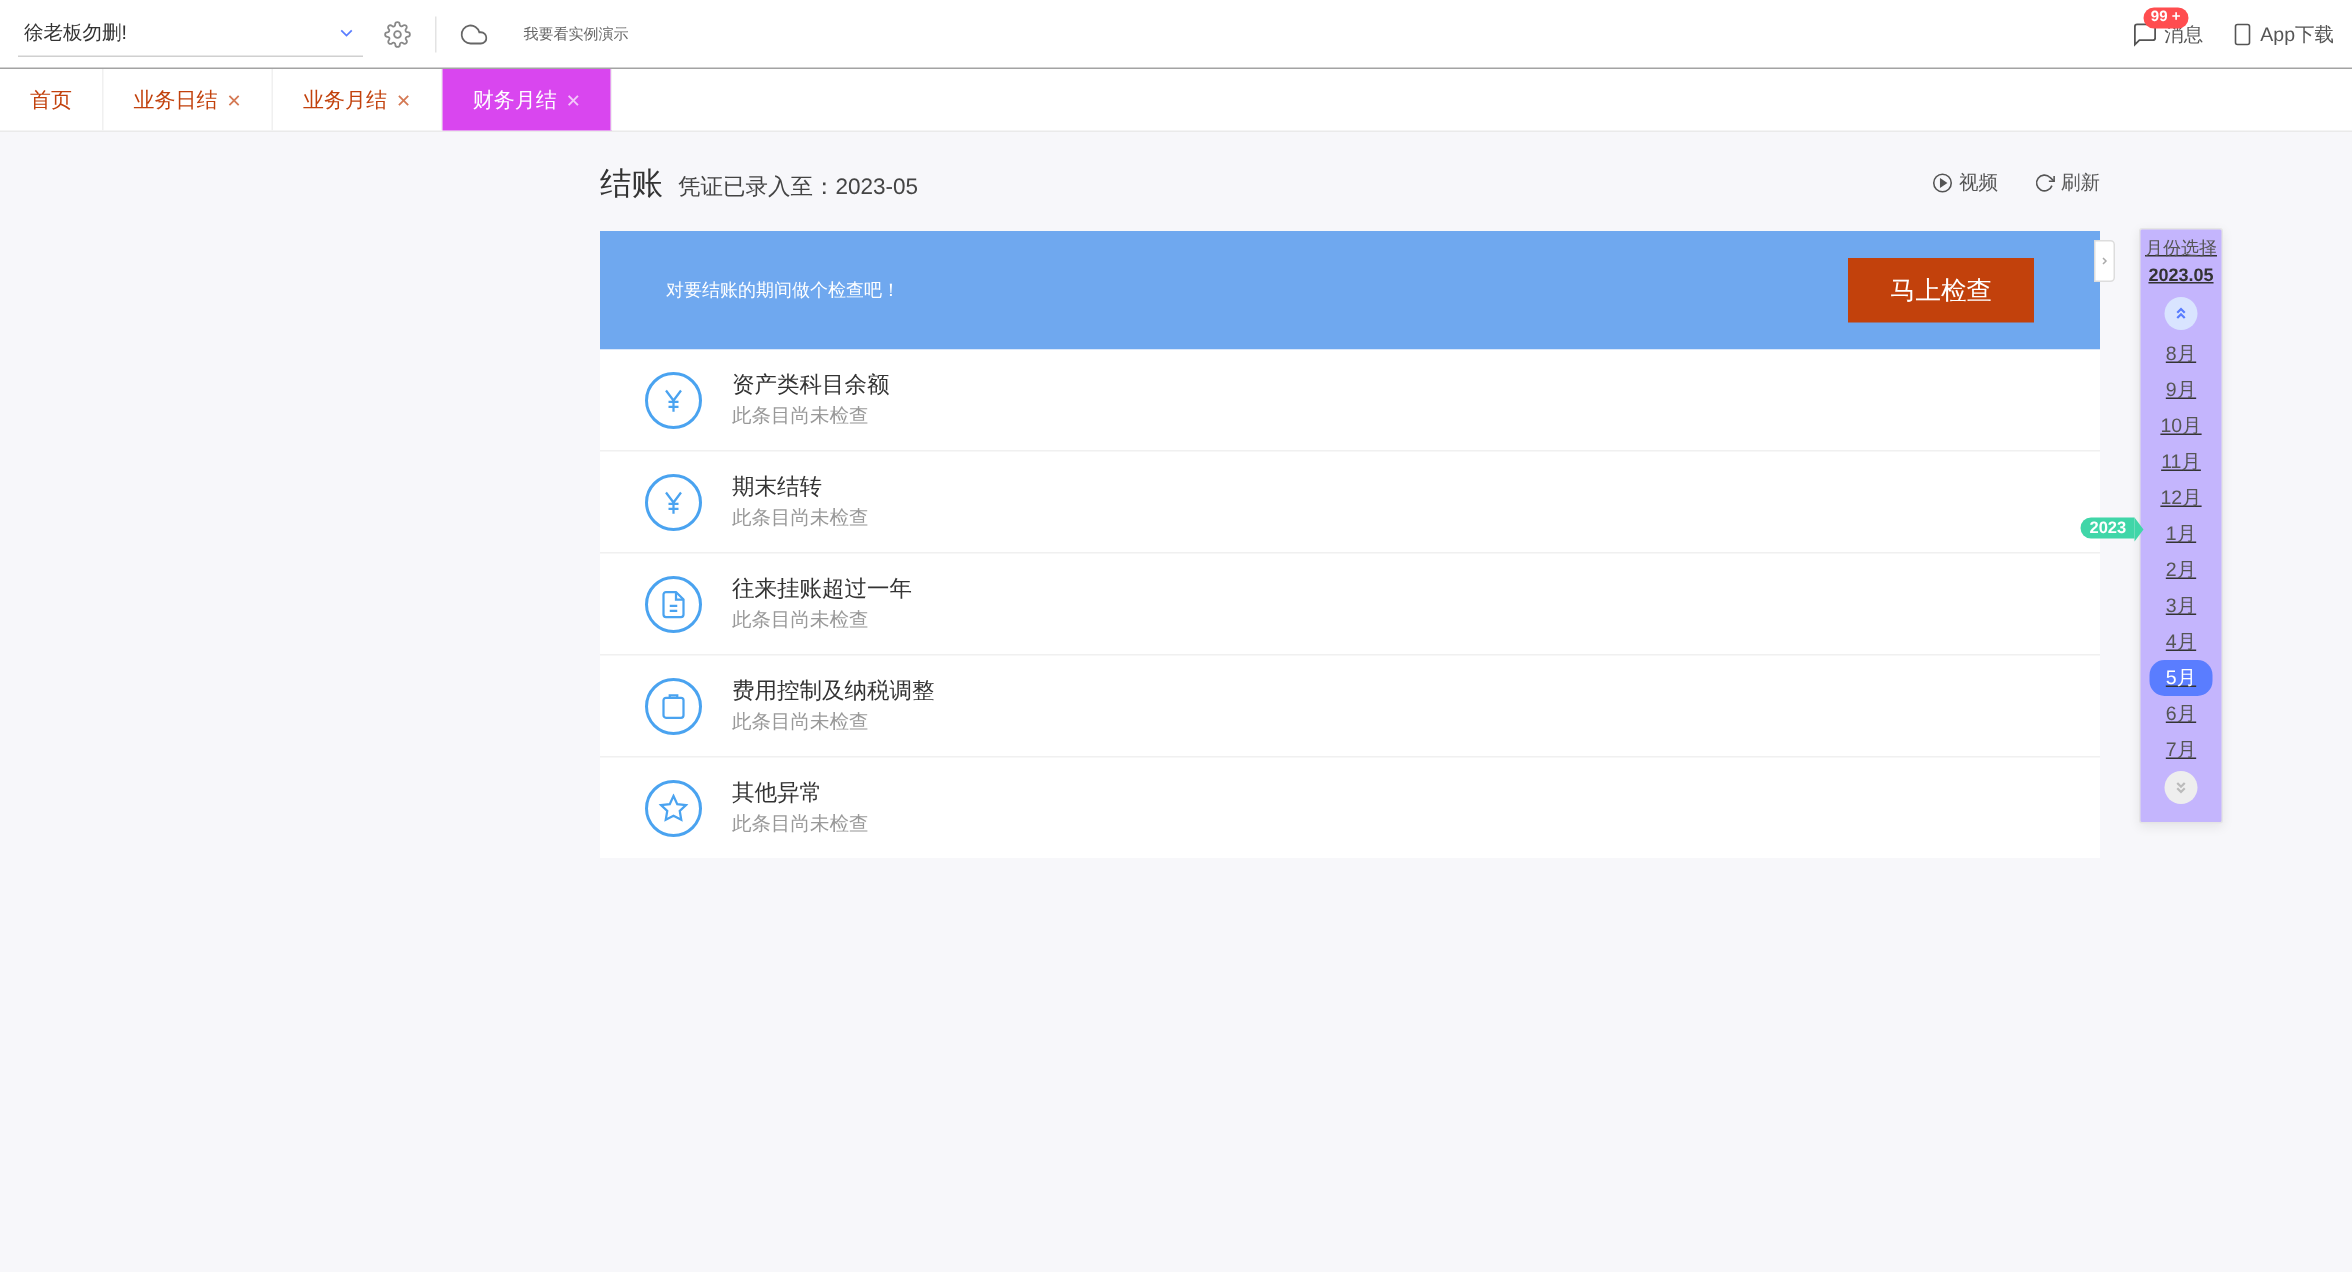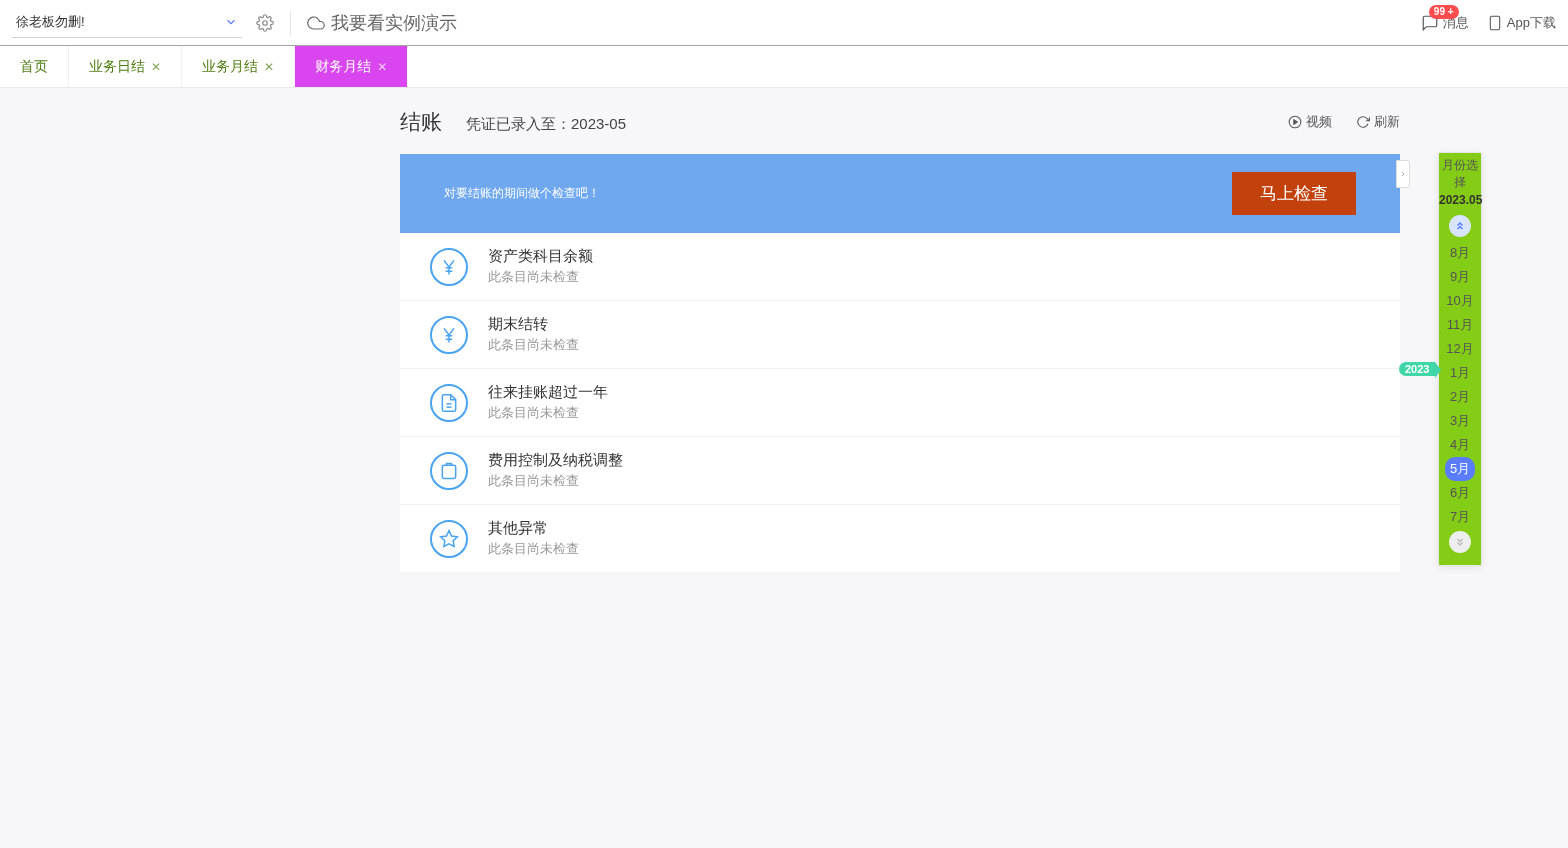--- a/index.html
+++ b/index.html
@@ -5,57 +5,57 @@
     * { margin: 0; padding: 0; box-sizing: border-box; }
     body { font-family: -apple-system, BlinkMacSystemFont, "Segoe UI", "Microsoft YaHei", sans-serif; font-size: 14px; color: #333; background: #f7f7fa; overflow: hidden; }
     
     
     .top-header { height: 46px; background: #fff; border-bottom: 1px solid #a3a3a3; display: flex; align-items: center; padding: 0 12px; }
     .org-selector { display: flex; align-items: center; width: 230px; height: 30px; border-bottom: 1px solid #d0d0d0; cursor: pointer; padding: 0 4px; justify-content: space-between; }
     .org-name { color: #333; font-size: 13px; }
     .chevron-v { color: #5a7dff; }
     .settings-gear { margin-left: 14px; color: #888; cursor: pointer; display: inline-flex; }
     .vsep { width: 1px; height: 24px; background: #e3e3e3; margin: 0 16px; }
-    .demo-link { display: flex; align-items: center; gap: 6px; color: #666; font-size: 18px; cursor: pointer; }
+    .demo-link { display: flex; align-items: center; gap: 24px; color: #666; font-size: 10px; cursor: pointer; }
     .spacer { flex: 1; }
     .header-right { display: flex; align-items: center; gap: 18px; }
     .msg-wrap { position: relative; display: flex; align-items: flex-start; gap: 4px; color: #555; cursor: pointer; font-size: 13px; }
     .badge-99 { position: absolute; top: -9px; left: 8px; background: #ff4d4f; color: #fff; font-size: 10px; font-weight: bold; padding: 0 5px; border-radius: 8px; line-height: 14px; white-space: nowrap; }
     .app-dl { display: flex; align-items: center; gap: 4px; color: #555; cursor: pointer; font-size: 13px; }
     
     
     .tabs-bar { height: 42px; background: #fff; display: flex; align-items: stretch; border-bottom: 1px solid #eaeaea; }
-    .tab { display: flex; align-items: center; gap: 6px; padding: 0 20px; color: #4d7c0f; font-size: 14px; cursor: pointer; border-right: 1px solid #f0f0f0; }
+    .tab { display: flex; align-items: center; gap: 6px; padding: 0 20px; color: #c2410c; font-size: 14px; cursor: pointer; border-right: 1px solid #f0f0f0; }
     .tab.active { background: #d946ef; color: #fff; }
     .tab-close { font-size: 12px; opacity: 0.7; cursor: pointer; }
     
     
     .workspace { position: relative; height: calc(100vh - 88px); overflow: auto; }
     .page { max-width: 1000px; margin: 0 auto; margin-left: 400px; padding: 20px 0 0 0; }
-    .page-head { display: flex; align-items: baseline; gap: 24px; margin-bottom: 18px; }
+    .page-head { display: flex; align-items: baseline; gap: 10px; margin-bottom: 18px; }
     .page-title { font-size: 21px; color: #333; font-weight: 500; }
     .page-sub { font-size: 15px; color: #444; }
     .page-actions { display: flex; gap: 24px; margin-left: auto; align-self: center; }
     .page-action { display: flex; align-items: center; gap: 4px; color: #555; font-size: 13px; cursor: pointer; }
     
     .banner { background: #6fa8ef; color: #fff; display: flex; align-items: center; justify-content: space-between; padding: 18px 44px; }
     .banner-text { font-size: 12px; }
     .check-btn { background: #c2410c; color: #fff; border: none; font-size: 17px; padding: 10px 28px; cursor: pointer; }
     .banner-toggle { position: absolute; right: 158px; top: 72px; width: 14px; height: 28px; background: #fff; border: 1px solid #ddd; border-radius: 0 3px 3px 0; display: flex; align-items: center; justify-content: center; color: #aaa; font-size: 10px; cursor: pointer; }
     
     .check-list { background: #fff; }
     .check-item { display: flex; align-items: center; gap: 20px; padding: 14px 30px; border-bottom: 1px solid #f0f0f0; }
     .check-item:last-child { border-bottom: none; }
     .ci-icon { width: 38px; height: 38px; border: 2px solid #4aa3f0; border-radius: 50%; display: flex; align-items: center; justify-content: center; color: #4aa3f0; }
     .ci-body { display: flex; flex-direction: column; gap: 2px; }
     .ci-title { font-size: 15px; color: #333; }
     .ci-sub { font-size: 13px; color: #999; }
     
     
-    .month-panel { position: absolute; top: 64px; right: 86px; width: 44px; background: #84cc16; border: 1px solid #e5e5e5; box-shadow: 0 2px 8px rgba(0,0,0,0.08); border-radius: 2px; padding-bottom: 8px; }
+    .month-panel { position: absolute; top: 64px; right: 86px; width: 56px; background: #c4b5fd; border: 1px solid #e5e5e5; box-shadow: 0 2px 8px rgba(0,0,0,0.08); border-radius: 2px; padding-bottom: 8px; text-decoration: underline; }
     .mp-head { font-size: 12px; color: #555; text-align: center; padding: 4px 0 0 0; }
     .mp-sel { font-size: 12px; font-weight: bold; text-align: center; padding: 2px 0 6px 0; color: #333; }
     .mp-scroll-up, .mp-scroll-down { width: 22px; height: 22px; border-radius: 50%; background: #d9e4ff; color: #5a7dff; margin: 2px auto 4px auto; display: flex; align-items: center; justify-content: center; cursor: pointer; }
     .mp-scroll-down { background: #eee; color: #bbb; }
     .mp-item { position: relative; text-align: center; font-size: 13px; color: #555; padding: 3px 0; cursor: pointer; }
     .mp-item.current { background: #5a7dff; color: #fff; border-radius: 10px; margin: 0 6px; }
     .year-tag { position: absolute; left: -40px; top: 1px; background: #40d6a8; color: #fff; font-size: 11px; font-weight: bold; padding: 1px 6px; border-radius: 9px 0 0 9px; }
     .year-tag::after { content: ''; position: absolute; right: -6px; top: 0; border-top: 8px solid transparent; border-bottom: 8px solid transparent; border-left: 6px solid #40d6a8; }
     
     svg { display: block; }

